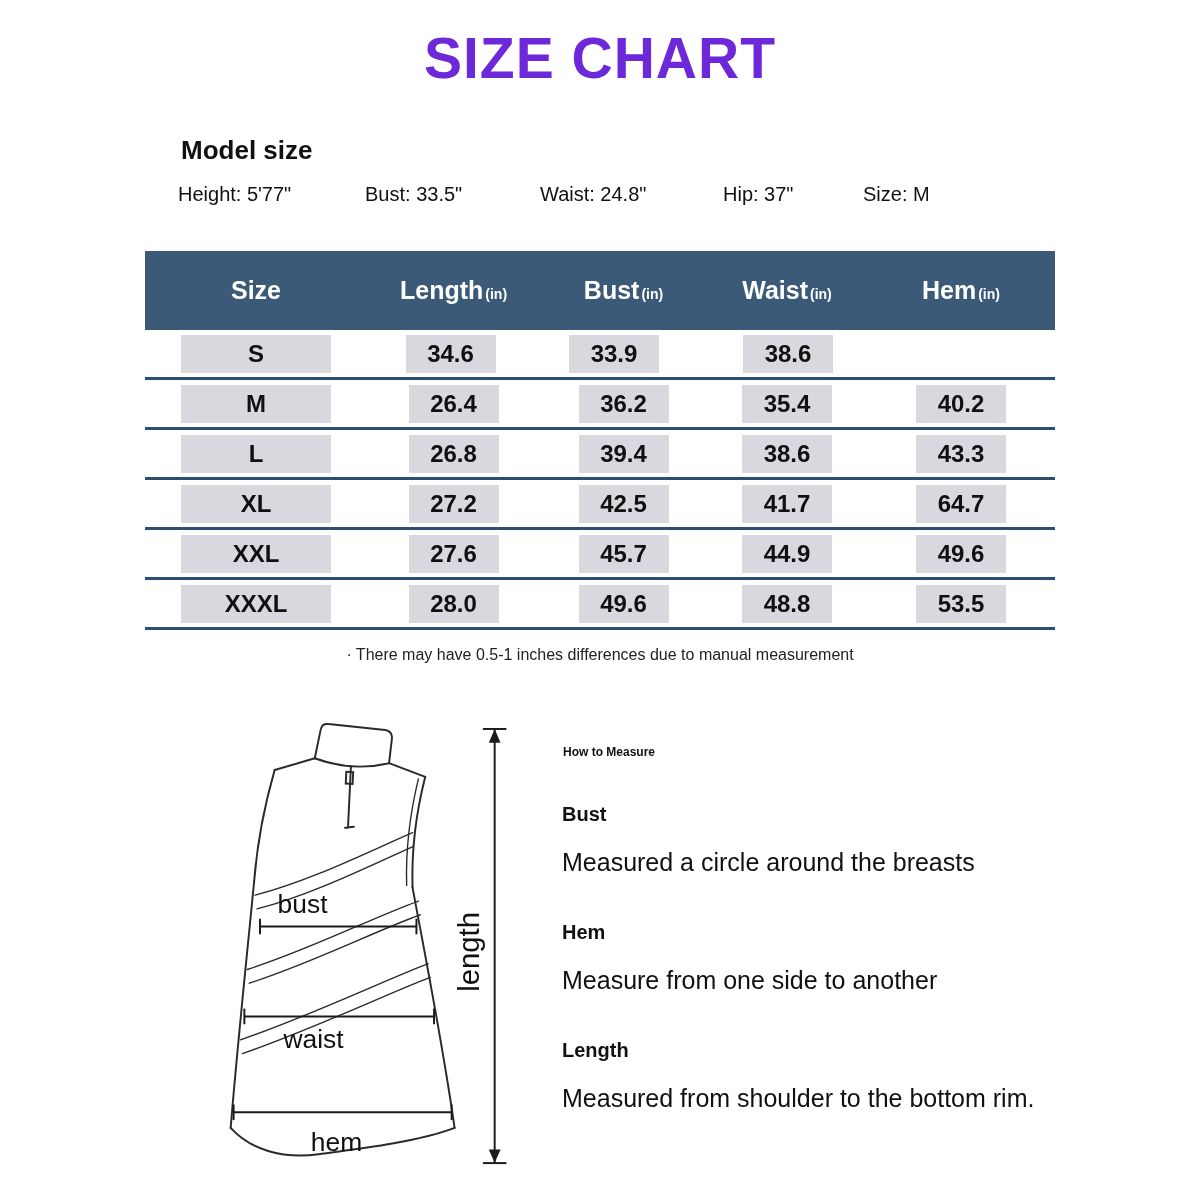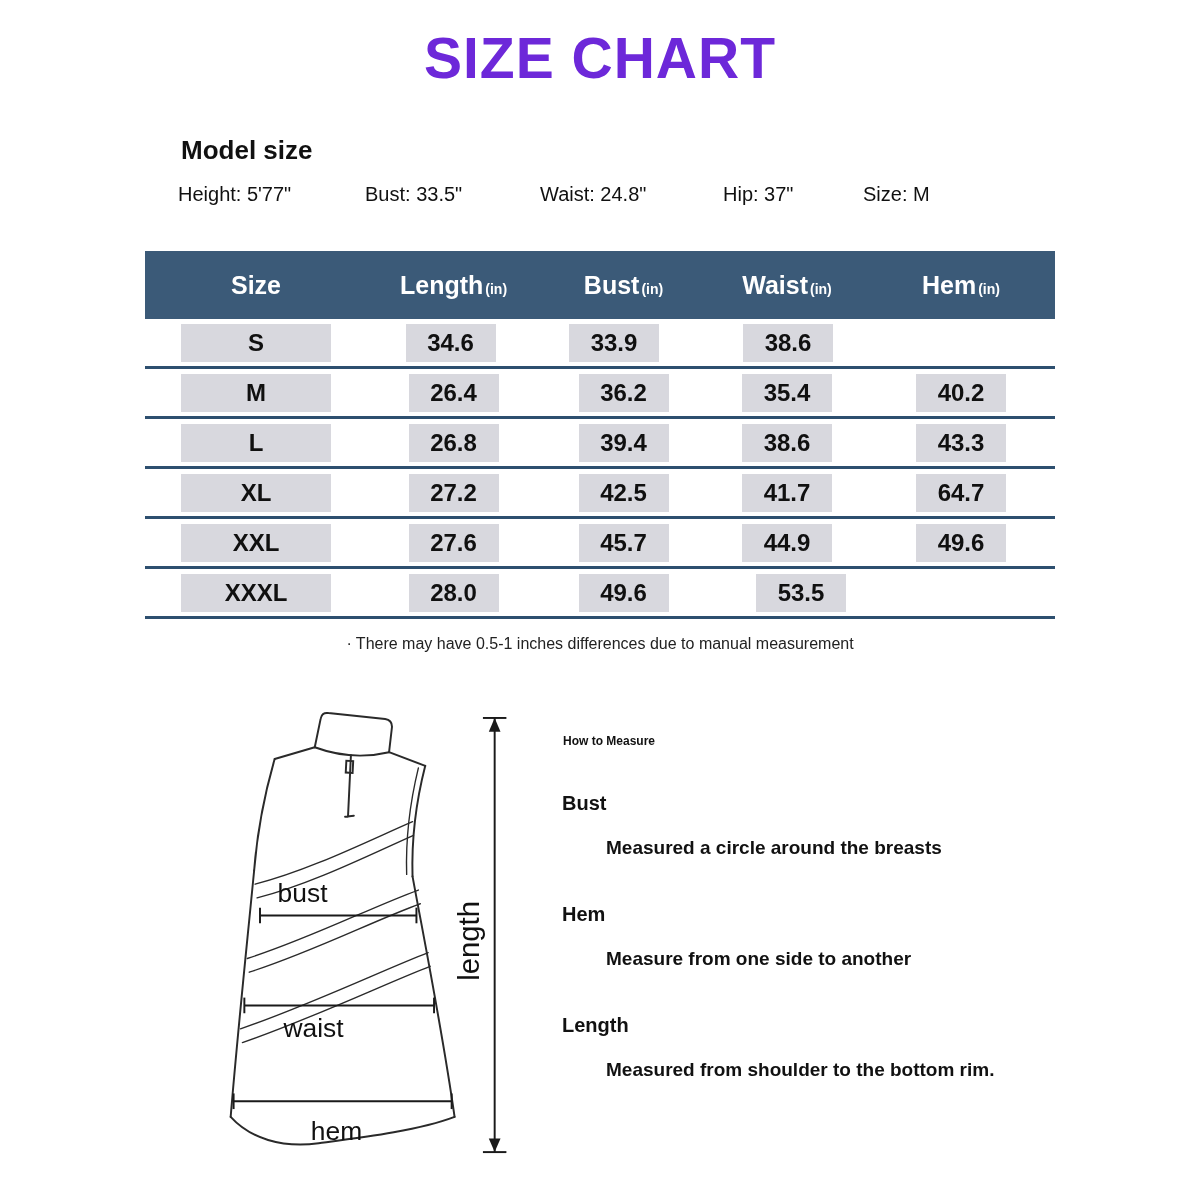--- a/index.html
+++ b/index.html
@@ -29,21 +29,21 @@
   .model-heading{font-size:26px;font-weight:700;margin:3px;}
   .model-specs{display:flex;margin-top:17px;font-size:20px;}
   .model-spec{white-space:nowrap;}
   .model-spec:nth-child(1){width:187px;}
   .model-spec:nth-child(2){width:175px;}
   .model-spec:nth-child(3){width:183px;}
   .model-spec:nth-child(4){width:140px;}
 
   .size-table{width:910px;margin:45px 0 0 145px;}
   .thead{
-    display:flex;height:68px;align-items:center;
+    display:flex;height:79px;align-items:center;
     background:var(--header-bg);color:#fff;
   }
   .th{display:flex;justify-content:center;align-items:baseline;font-weight:700;font-size:25px;}
   .th .unit{font-size:14px;margin-left:2px;font-weight:700;}
   .col0{width:222px;}
   .col1{width:173px;}
   .col2{width:167px;}
   .col3{width:160px;}
   .col4{width:188px;}
   .trow{display:flex;height:50px;align-items:center;border-bottom:3px solid var(--row-line);}
@@ -54,21 +54,21 @@
   }
   .sizebg{width:150px;}
 
   .note{width:910px;margin:16px 0 0 145px;text-align:center;font-size:16px;color:#222;}
 
   .bottom{display:flex;margin-top:52px;}
   .diagram{margin-left:172px;width:352px;}
   .howto{margin-left:38px;padding-top:28px;}
   .howto-title{font-size:12px;font-weight:700;margin:1px;}
   .howto-term{font-size:20px;font-weight:700;margin-top:44px;}
-  .howto-desc{font-size:19px;font-weight:700;margin-top:22px;margin-left:44px;}
+  .howto-desc{font-size:25px;font-weight:400;margin-top:22px;}
 </style>
 </head>
 <body>
 
 <h1 class="page-title">SIZE CHART</h1>
 
 <section class="model">
   <h2 class="model-heading">Model size</h2>
   <div class="model-specs" id="model-specs">
       <span class="model-spec">Height: 5'77"</span>
@@ -186,20 +186,23 @@
       </div>
       <div class="trow">
         <div class="td col0">
           <span class="cellbg sizebg">XXXL</span>
         </div>
         <div class="td col1">
           <span class="cellbg">28.0</span>
         </div>
         <div class="td col2">
           <span class="cellbg">49.6</span>
+        </div>
+        <div class="td col3">
+          <span class="cellbg">48.8</span>
         </div>
         <div class="td col4">
           <span class="cellbg">53.5</span>
         </div>
       </div>
     </div>
   <p class="note">· There may have 0.5-1 inches differences due to manual measurement</p>
 </section>
 
 <section class="bottom">

